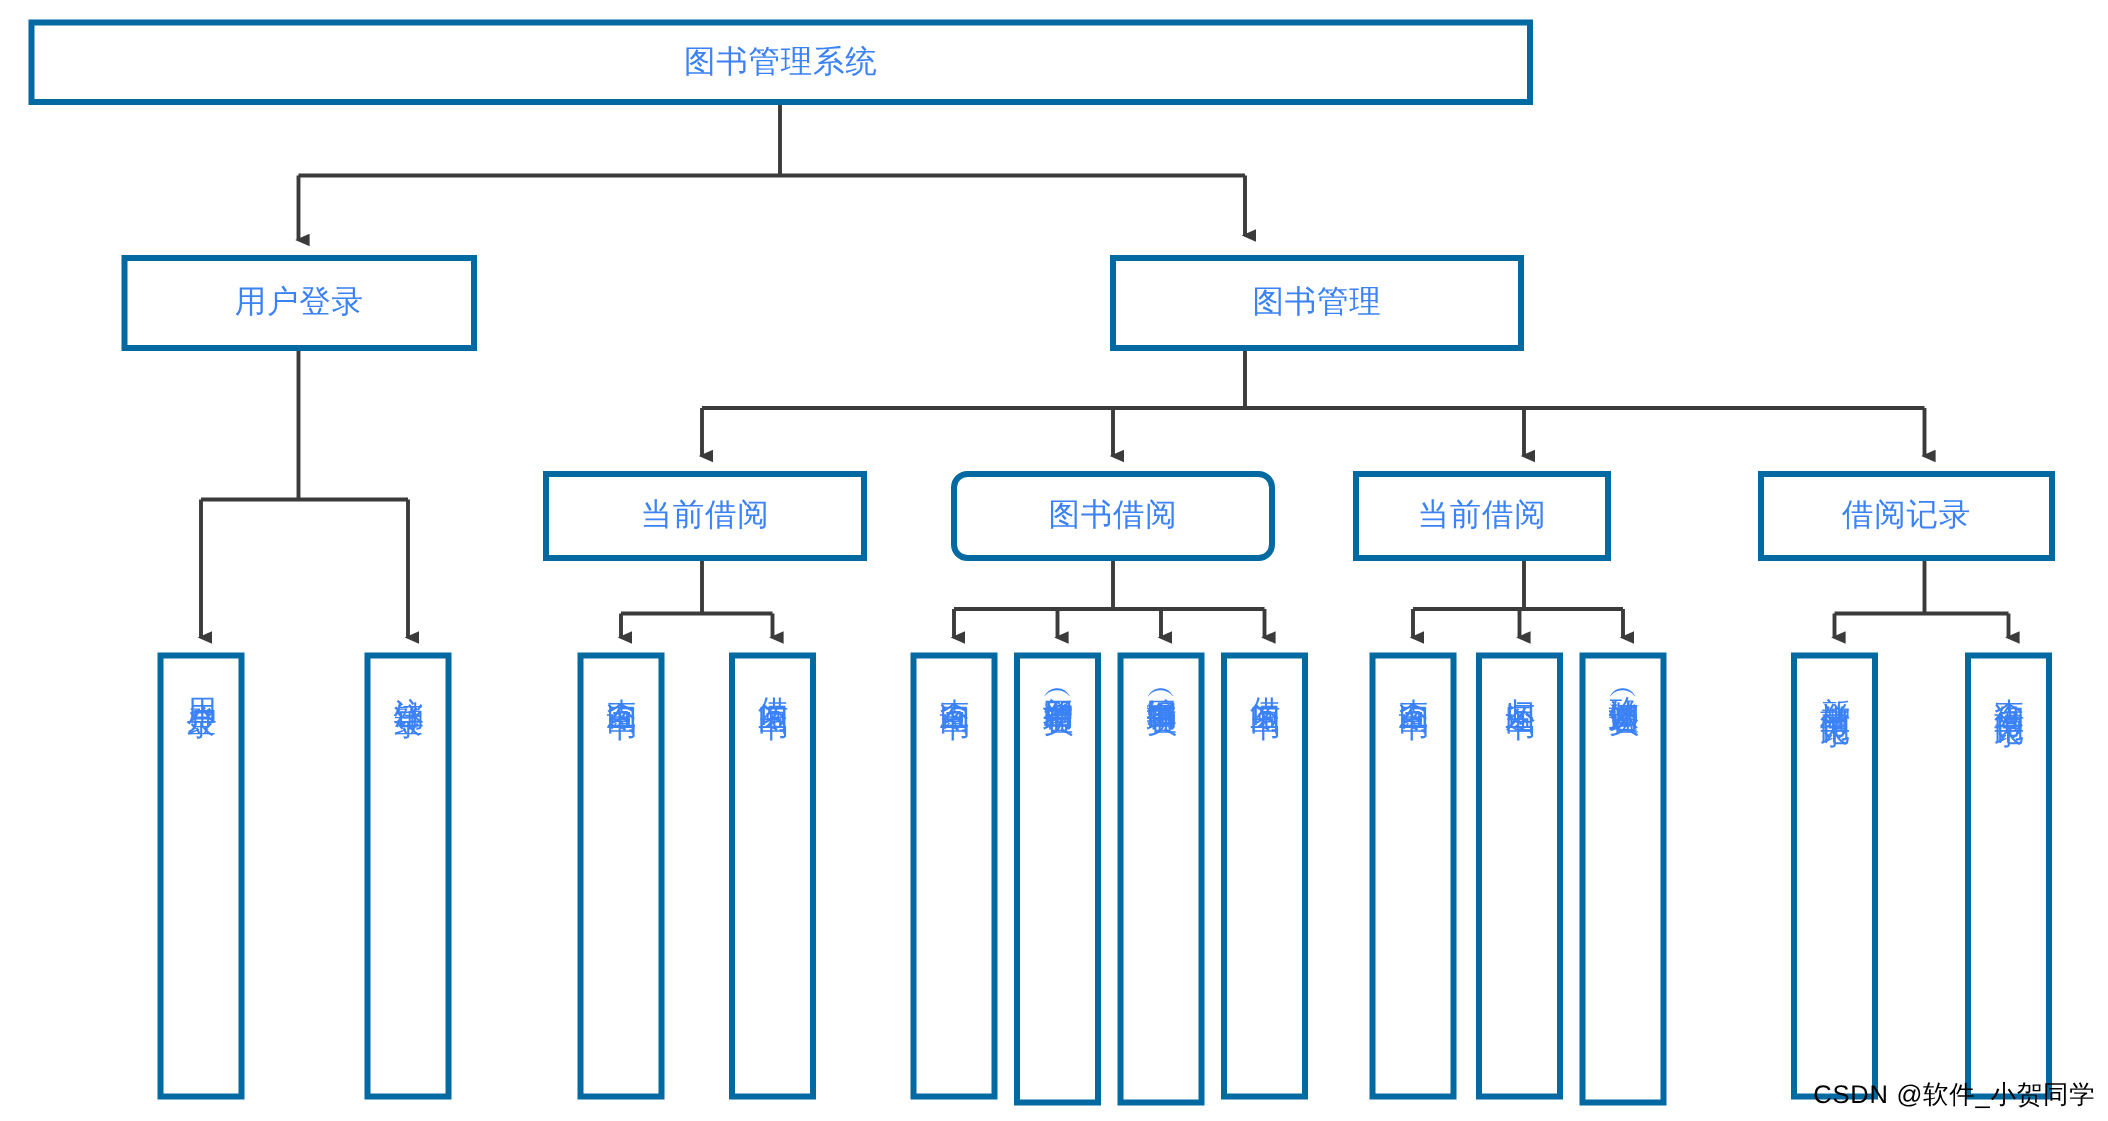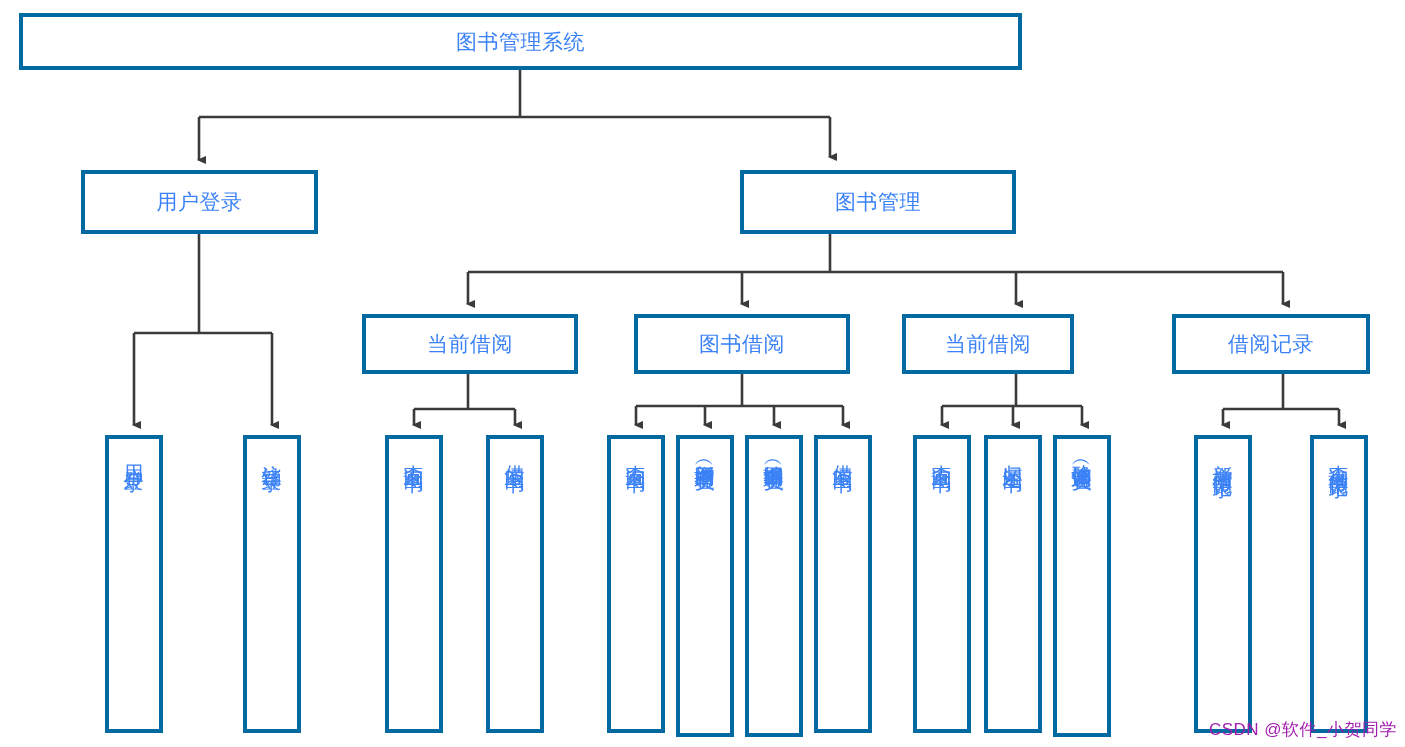--- a/index.html
+++ b/index.html
@@ -60,21 +60,21 @@
   }
   .node.vert.tall .label {
     font-size: 20px;
     letter-spacing: 1px;
   }
   #watermark {
     position: absolute;
     right: 8px;
     bottom: 6px;
     font-size: 17px;
-    color: #a21caf;
+    color: #000000;
     letter-spacing: 0.5px;
     user-select: none;
   }
 </style>
 </head>
 <body>
 
 <div id="diagram-root">
 
   <svg class="wires" viewBox="0 0 1405 747" xmlns="http://www.w3.org/2000/svg">
@@ -136,21 +136,21 @@
   <div class="node horiz" style="left:81px; top:170px; width:237px; height:64px;">
     <span class="label">用户登录</span>
   </div>
   <div class="node horiz" style="left:712px; top:170px; width:276px; height:64px;margin-left:28px;">
     <span class="label">图书管理</span>
   </div>
 
   <div class="node horiz" style="left:362px; top:314px; width:216px; height:60px;">
     <span class="label">当前借阅</span>
   </div>
-  <div class="node horiz" style="left:634px; top:314px; width:216px; height:60px;">
+  <div class="node horiz" style="left:634px; top:314px; width:216px; height:60px;border-radius:11px;">
     <span class="label">图书借阅</span>
   </div>
   <div class="node horiz" style="left:902px; top:314px; width:172px; height:60px;">
     <span class="label">当前借阅</span>
   </div>
   <div class="node horiz" style="left:1172px; top:314px; width:198px; height:60px;">
     <span class="label">借阅记录</span>
   </div>
 
   <div class="node vert" style="left:105px; top:435px; width:58px; height:298px;">

